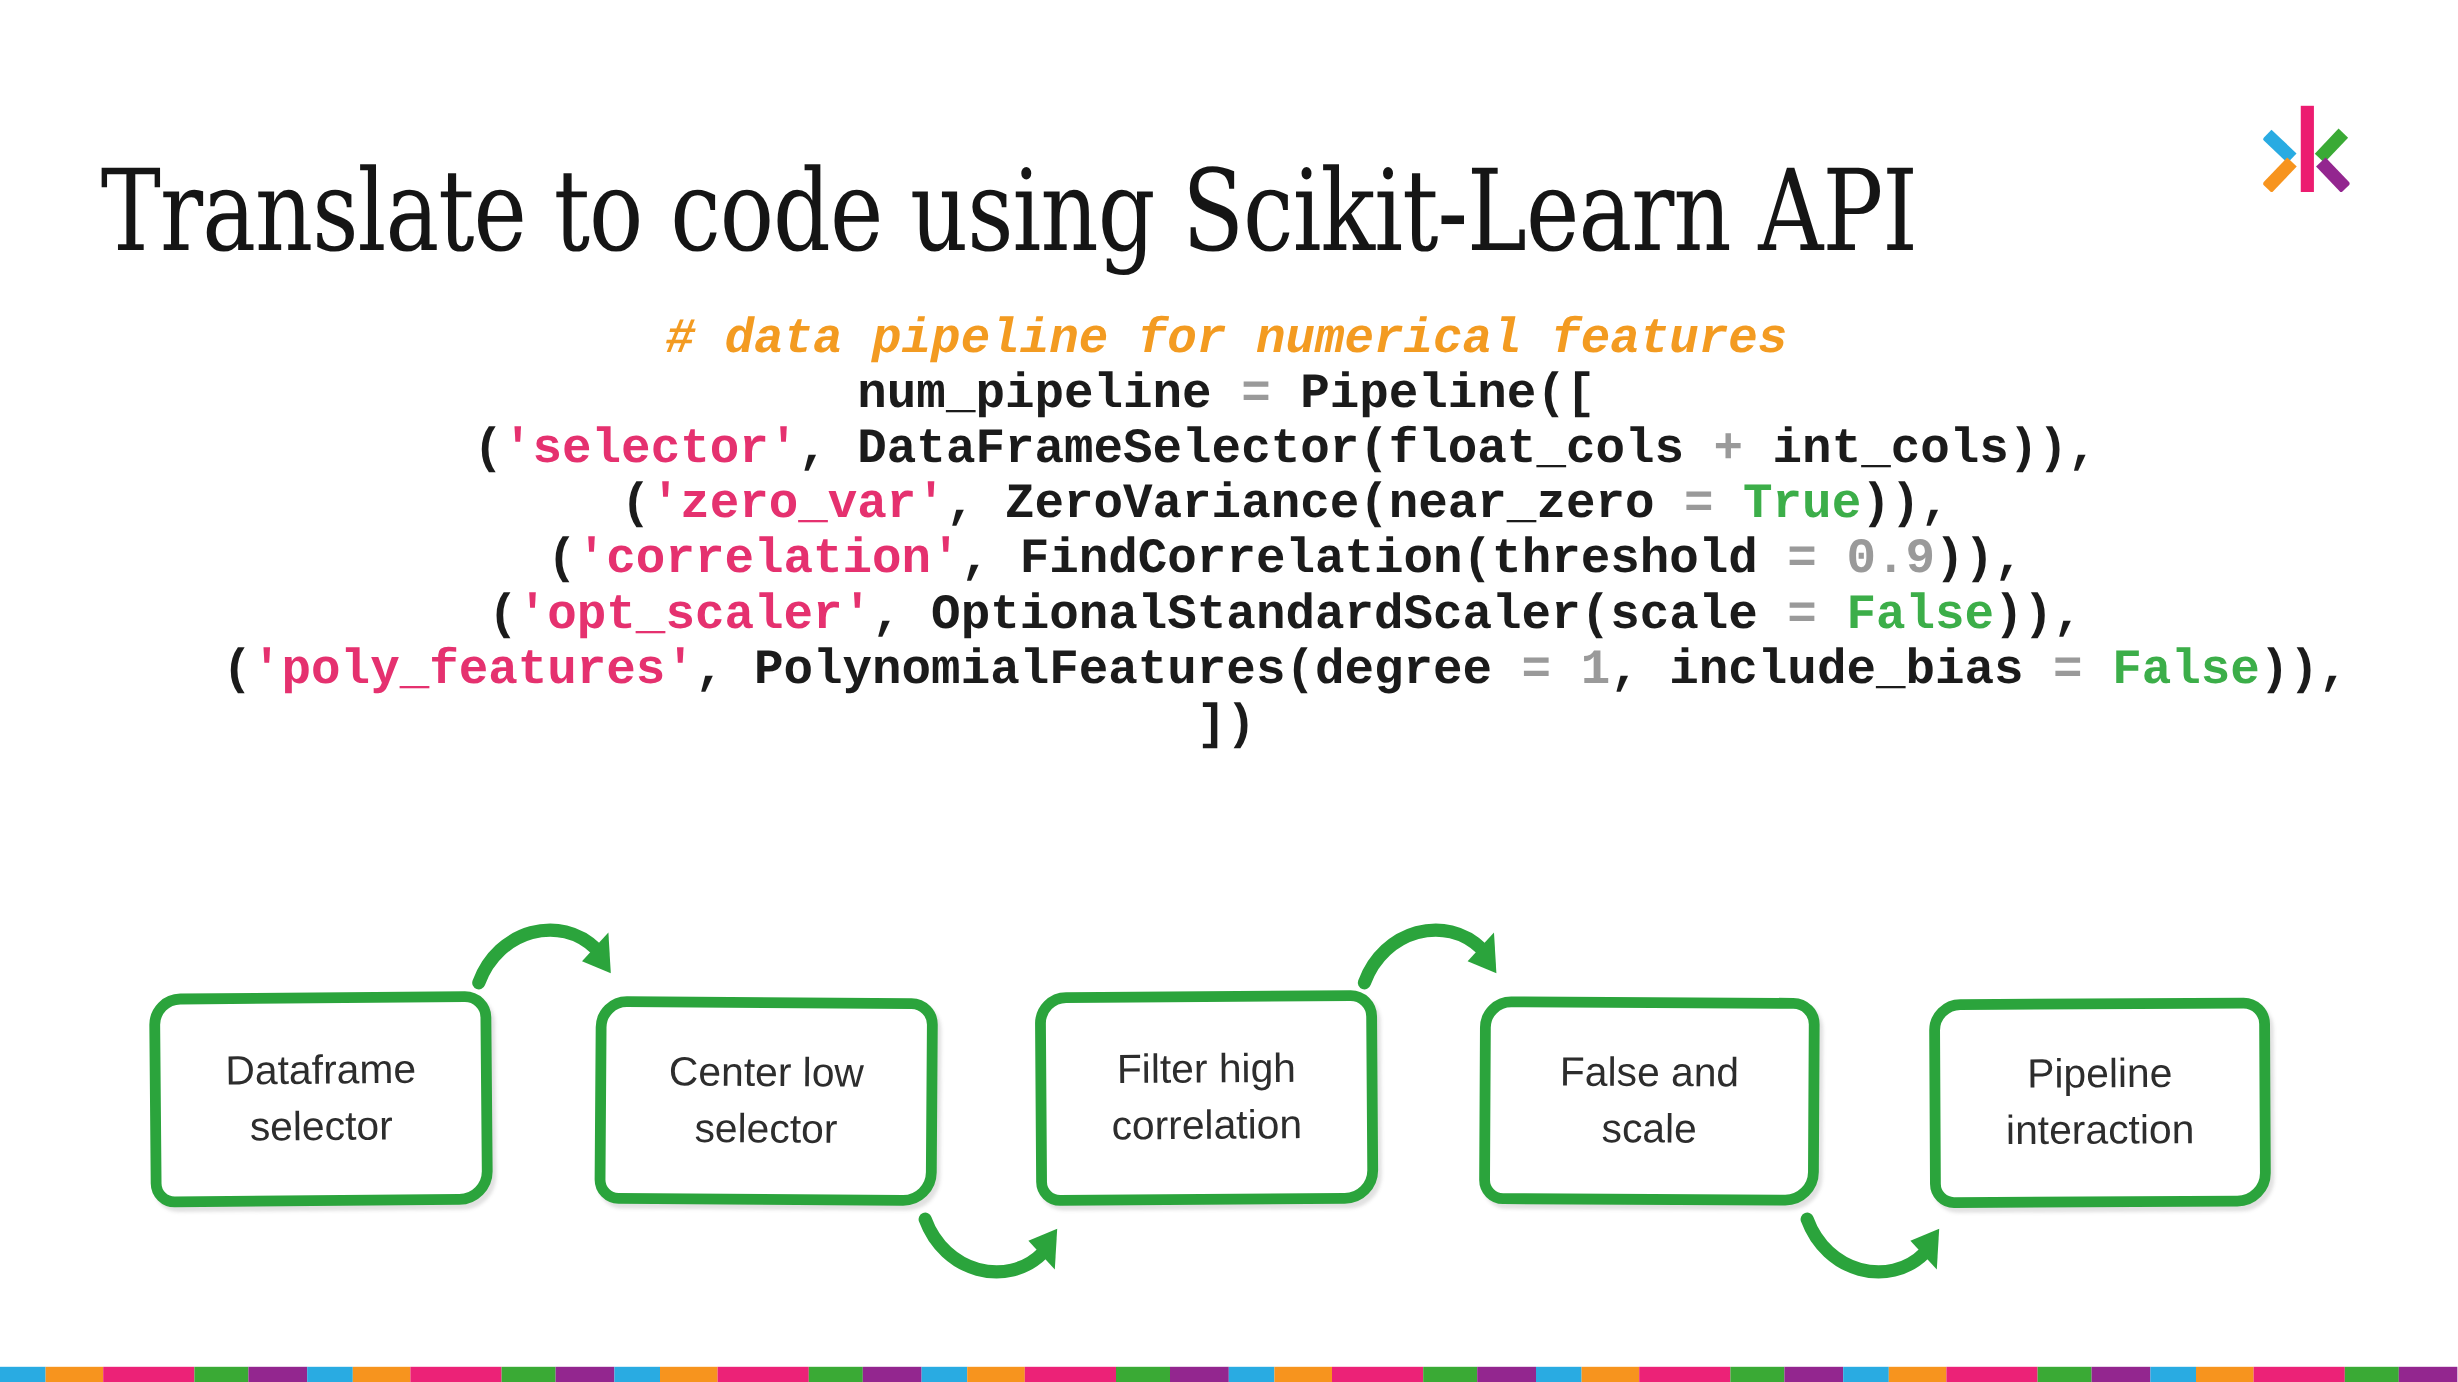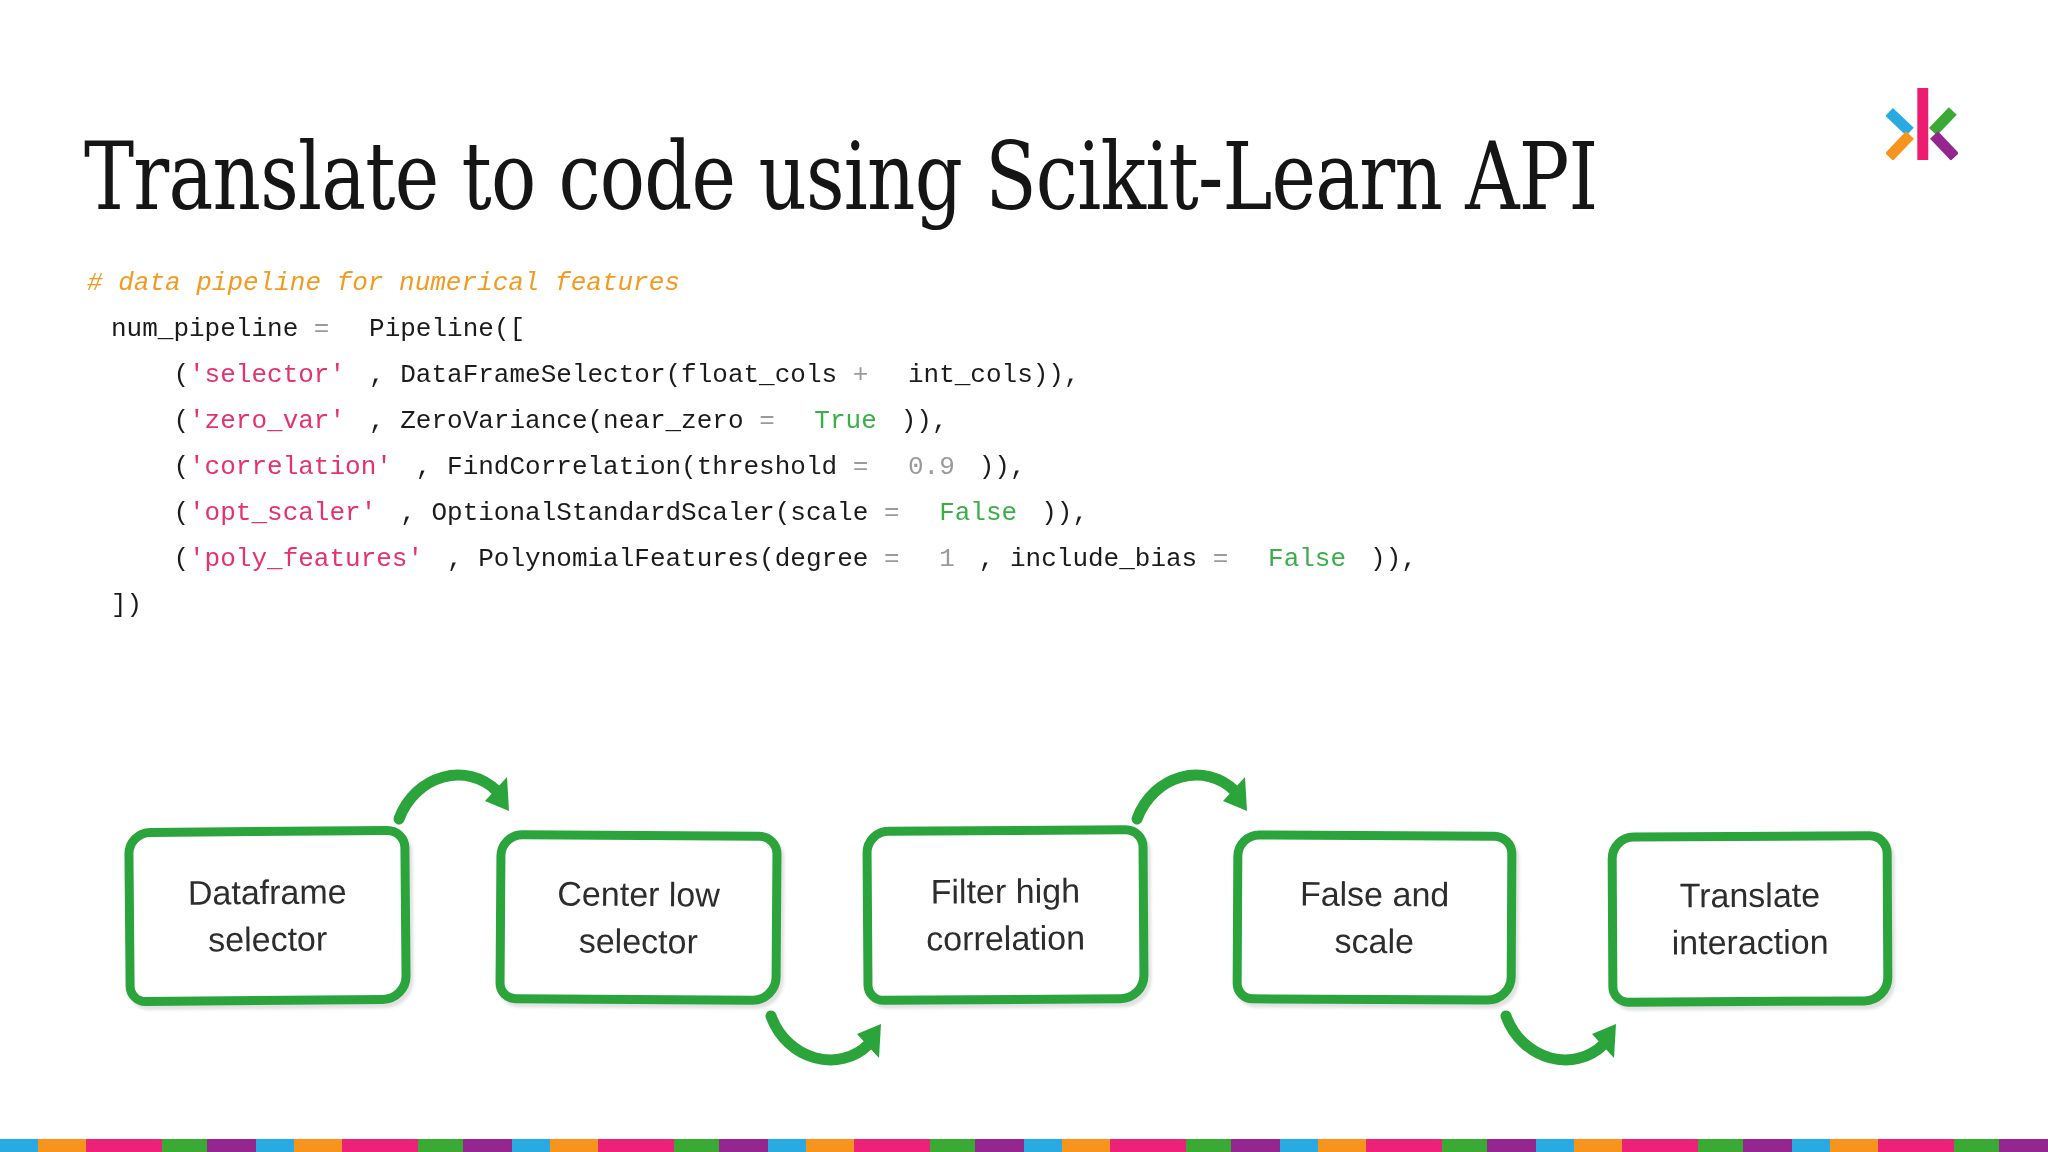--- a/index.html
+++ b/index.html
@@ -33,27 +33,27 @@
   .logo .bar{fill:var(--logo-pink);}
   .logo .l-blue{stroke:var(--logo-blue);}
   .logo .l-orange{stroke:var(--logo-orange);}
   .logo .l-green{stroke:var(--logo-green);}
   .logo .l-purple{stroke:var(--logo-purple);}
   .logo line{stroke-width:10.5;stroke-linecap:butt;}
 
   
   .code{position:absolute;left:87px;top:260px;
         font-family:"Liberation Mono","DejaVu Sans Mono",monospace;
-        font-weight:normal;font-size:26px;white-space:pre;color:var(--tok-pl);}
+        font-weight:bold;font-size:41px;white-space:pre;color:var(--tok-pl);text-align:center;}
   .code-line{height:46px;line-height:46px;}
   .tok-com{color:var(--tok-com);font-style:italic;}
   .tok-str{color:var(--tok-str);}
   .tok-kw{color:var(--tok-kw);}
   .tok-num{color:var(--tok-num);}
-  .tok-pl{color:var(--tok-pl);margin-left:24px;}
+  .tok-pl{color:var(--tok-pl);}
 
   
   .section-label{position:absolute;left:131px;top:700px;font-size:34px;
                  color:#1f1f1f;letter-spacing:0;}
   .section-label .hl{color:var(--label-green);font-weight:bold;}
 
   
   .fbox{position:absolute;border:9px solid var(--diagram-green);
         border-radius:26px 22px 28px 20px;background:#fff;
         box-shadow:3px 4px 3px rgba(90,90,90,0.18);
@@ -122,21 +122,21 @@
 
   <div class="fbox b4">
     <div class="fbox-label">
       <span>False and</span><br>
       <span>scale</span>
     </div>
   </div>
 
   <div class="fbox b5">
     <div class="fbox-label">
-      <span>Translate</span><br>
+      <span>Pipeline</span><br>
       <span>interaction</span>
     </div>
   </div>
 
   <svg class="flow-arrow a1" viewBox="0 0 130 78">
     <path class="arrow-path" d="M 6,62 C 22,18 74,4 104,34"></path>
     <polygon class="arrow-head" points="116,54 92,44 114,20"></polygon>
   </svg>
 
   <svg class="flow-arrow a2" viewBox="0 0 130 78">

